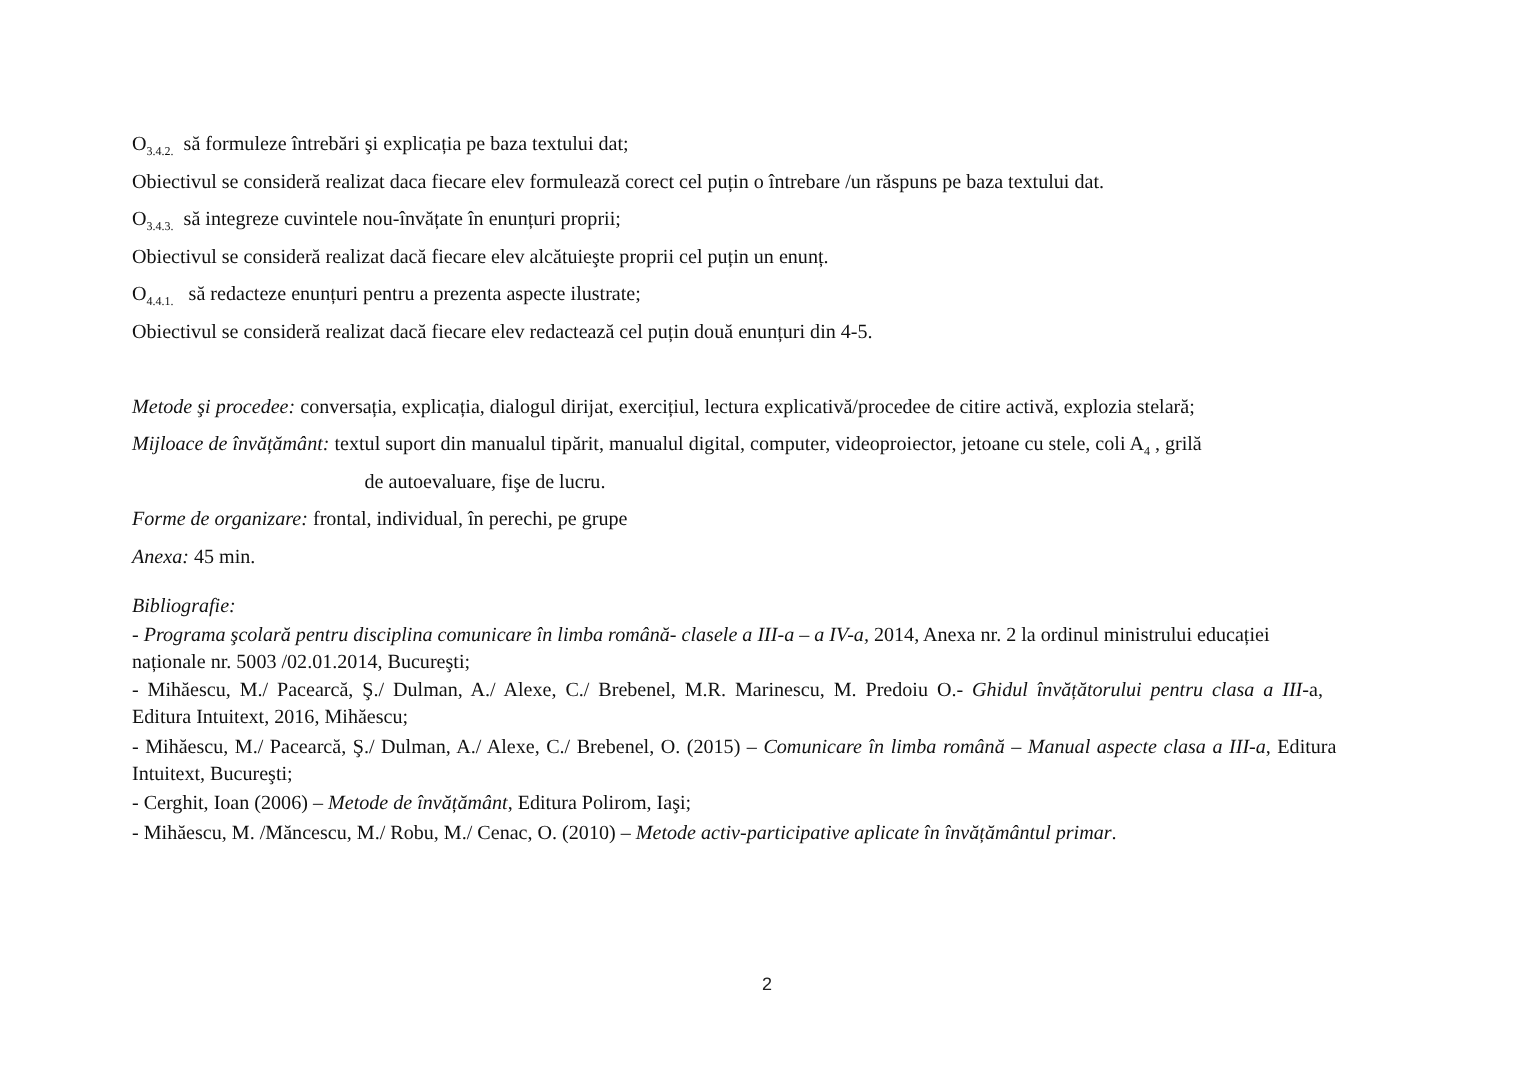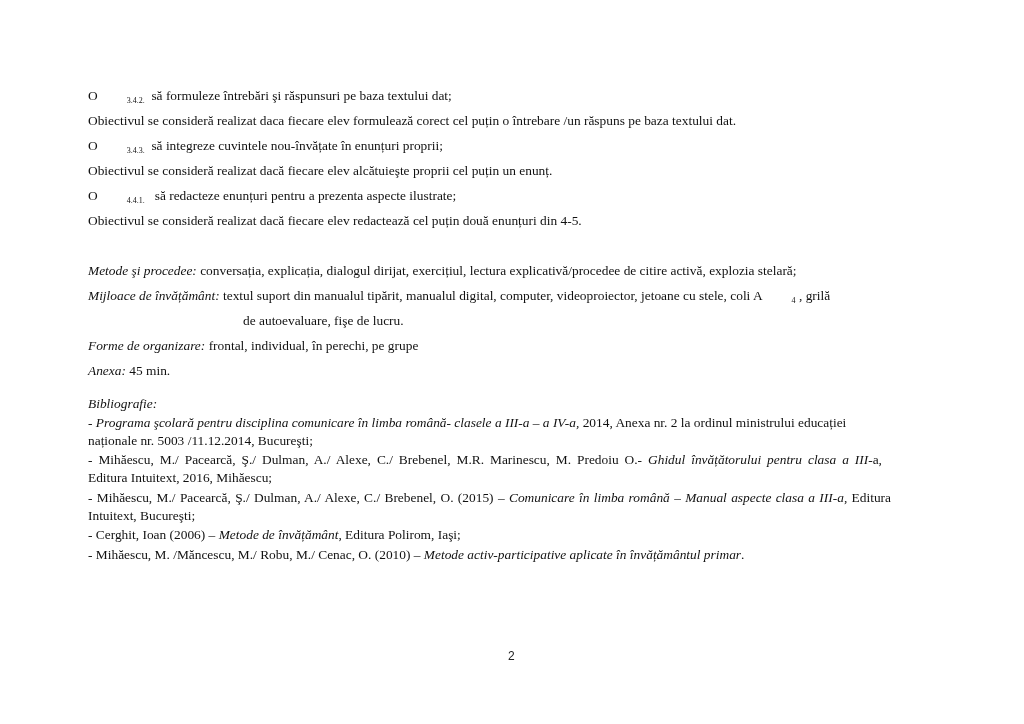--- a/index.html
+++ b/index.html
@@ -1,29 +1,29 @@
 <!DOCTYPE html>
 <html><head>
 <meta charset="utf-8">
 <style>
   html, body { margin:0; padding:0; background:#ffffff; }
   body { width:1024px; height:724px; position:relative; overflow:hidden;
          font-family:"Liberation Serif", serif; color:#111; font-size:13.4px; }
   .line { position:absolute; left:88px; white-space:nowrap; line-height:16px; }
-  .sub { font-size:8px; vertical-align:-3px;margin-left:29px; }
+  .sub { font-size:8px; vertical-align:-3px; }
   i { font-style:italic; }
   .pnum { position:absolute; left:508px; top:649px; font-family:"Liberation Sans", sans-serif; font-size:12px; color:#222; }
 </style>
 </head>
 <body>
 
 <div>
 
   <div class="line" style="top:88px">
-    <span>O</span><span class="sub">3.4.2.</span>&nbsp; <span>să formuleze întrebări şi răspunsuri pe baza textului dat;</span>
+    <span>O</span><span class="sub">3.4.2.</span>&nbsp; <span>să formuleze întrebări şi explicația pe baza textului dat;</span>
   </div>
   <div class="line" style="top:113px">Obiectivul se consideră realizat daca fiecare elev formulează corect cel puțin o întrebare /un răspuns pe baza textului dat.</div>
 
   <div class="line" style="top:138px">
     <span>O</span><span class="sub">3.4.3.</span>&nbsp; <span>să integreze cuvintele nou-învățate în enunțuri proprii;</span>
   </div>
   <div class="line" style="top:163px">Obiectivul se consideră realizat dacă fiecare elev alcătuieşte proprii cel puțin un enunț.</div>
 
   <div class="line" style="top:188px">
     <span>O</span><span class="sub">4.4.1.</span>&nbsp;&nbsp; <span>să redacteze enunțuri pentru a prezenta aspecte ilustrate;</span>
@@ -42,21 +42,21 @@
   </div>
   <div class="line" style="top:363px">
     <i>Anexa:</i><span> 45 min.</span>
   </div>
 
   <div class="line" style="top:396px"><i>Bibliografie:</i></div>
 
   <div class="line" style="top:415px">
     <i>- Programa şcolară pentru disciplina comunicare în limba română- clasele a III-a – a IV-a,</i><span> 2014,  Anexa nr. 2 la ordinul ministrului educației</span>
   </div>
-  <div class="line" style="top:433px">naționale nr. 5003 /11.12.2014, Bucureşti;</div>
+  <div class="line" style="top:433px">naționale nr. 5003 /02.01.2014, Bucureşti;</div>
 
   <div class="line" style="top:452px; word-spacing:2.6px">
     <span>- Mihăescu, M./ Pacearcă, Ş./ Dulman, A./ Alexe, C./ Brebenel, M.R. Marinescu, M. Predoiu O.- </span><i>Ghidul învățătorului pentru clasa a III</i><span>-a,</span>
   </div>
   <div class="line" style="top:470px">Editura Intuitext, 2016, Mihăescu;</div>
 
   <div class="line" style="top:490px; word-spacing:1px">
     <span>-  Mihăescu, M./ Pacearcă, Ş./ Dulman, A./ Alexe, C./ Brebenel, O. (2015) – </span><i>Comunicare în limba română – Manual aspecte clasa a III-a</i><span>, Editura</span>
   </div>
   <div class="line" style="top:508px">Intuitext, Bucureşti;</div>

